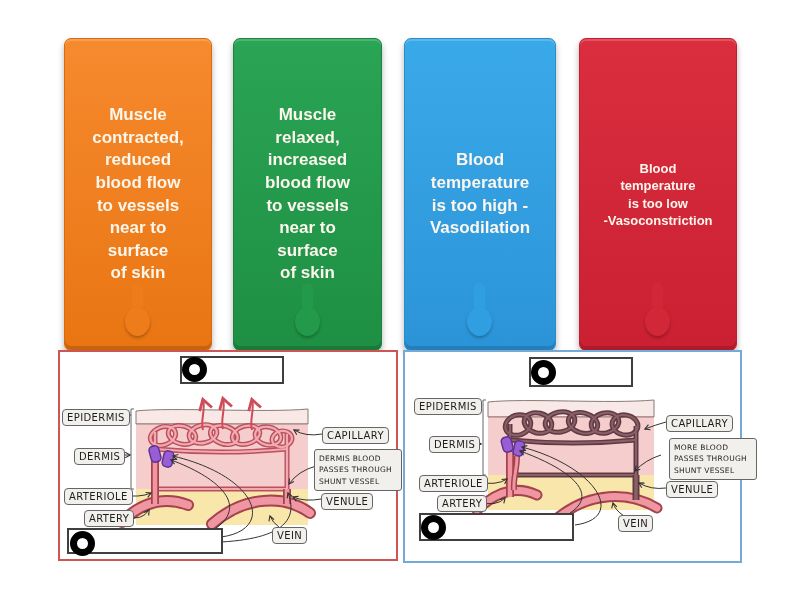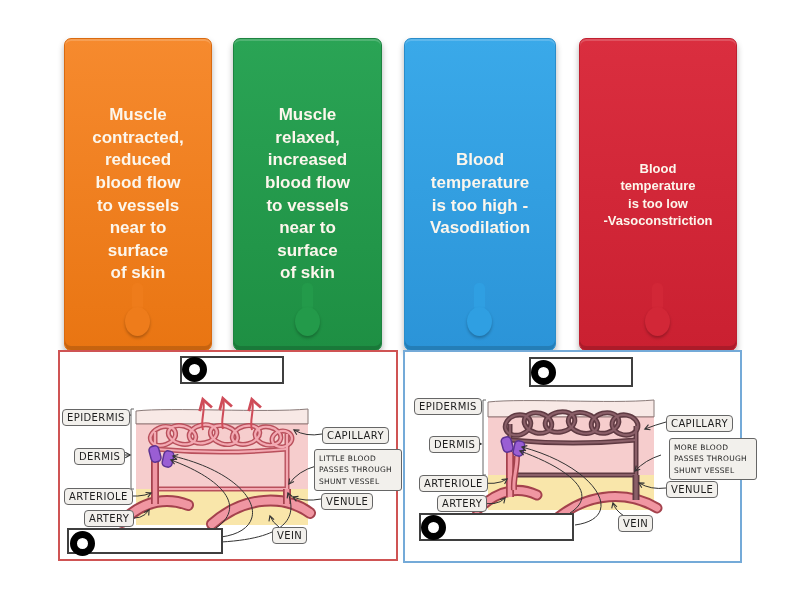--- a/index.html
+++ b/index.html
@@ -167,21 +167,21 @@
 
 
     <div class="slot-box" style="left:120px;top:4px;width:104px;height:28px"></div>
     <div class="pin" style="left:122px;top:5px"></div>
 
     <div class="dlabel" style="left:2px;top:57px">EPIDERMIS</div>
     <div class="dlabel" style="left:14px;top:96px">DERMIS</div>
     <div class="dlabel" style="left:4px;top:136px">ARTERIOLE</div>
     <div class="dlabel" style="left:24px;top:158px">ARTERY</div>
     <div class="dlabel" style="left:262px;top:75px">CAPILLARY</div>
-    <div class="dnote" style="left:254px;top:97px;width:78px">LITTLE BLOOD
+    <div class="dnote" style="left:254px;top:97px;width:78px">DERMIS BLOOD
 PASSES THROUGH
 SHUNT VESSEL</div>
     <div class="dlabel" style="left:261px;top:141px">VENULE</div>
     <div class="dlabel" style="left:212px;top:175px">VEIN</div>
 
     <div class="slot-box" style="left:7px;top:176px;width:156px;height:26px"></div>
     <div class="pin" style="left:10px;top:179px"></div>
   </div>
 
   <div class="panel panel-right">

